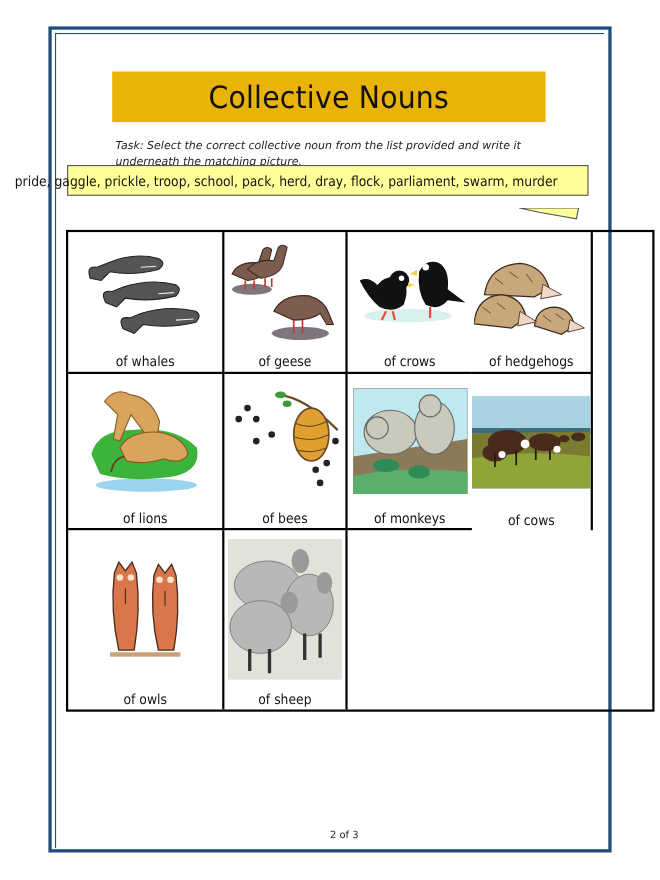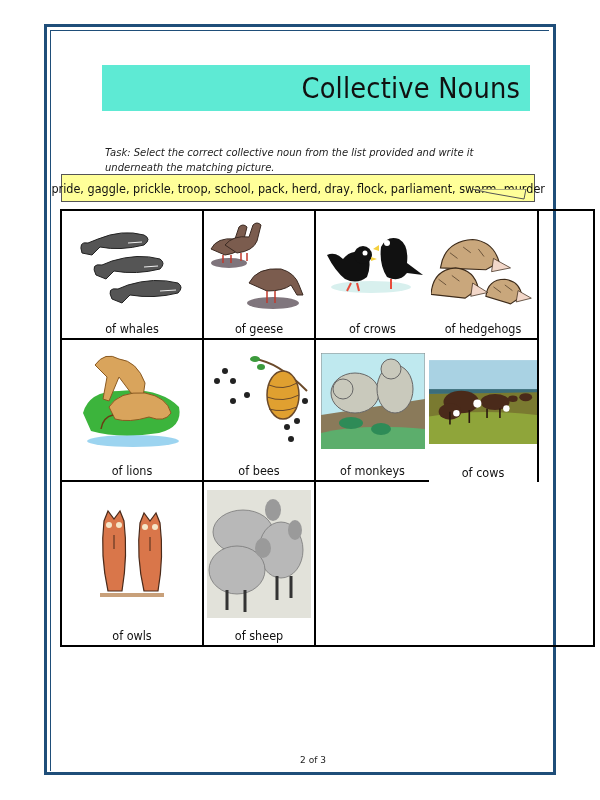--- a/index.html
+++ b/index.html
@@ -6,35 +6,35 @@
     body { width: 600px; height: 800px; position: relative; overflow: hidden; font-family: "DejaVu Sans", sans-serif; }
     .page-border-outer {
       position: absolute; left: 44px; top: 24px; width: 506px; height: 745px;
       border: 3px solid #1f4e79; box-sizing: content-box;
     }
     .page-border-inner {
       position: absolute; left: 50px; top: 30px; width: 498px; height: 740px;
       border-left: 1px solid #1f4e79; border-top: 1px solid #1f4e79;
     }
     .title-banner {
-      position: absolute; left: 102px; top: 65px; width: 428px; height: 46px;
-      background: #5eead4; display: flex; align-items: center; justify-content: flex-end;
+      position: absolute; left: 102px; top: 65px; width: 394px; height: 46px;
+      background: #eab308; display: flex; align-items: center; justify-content: center;
     }
     .title-banner span {
       font-family: "DejaVu Sans", sans-serif; font-size: 28px; color: #111; letter-spacing: 0.2px;
       transform: scaleX(0.92);
     }
     .task-text {
       position: absolute; left: 105px; top: 125px; width: 420px;
-      font-family: "DejaVu Sans", sans-serif; font-style: italic; font-size: 10px; line-height: 15px; color: #222; margin-top: 20px;
+      font-family: "DejaVu Sans", sans-serif; font-style: italic; font-size: 10px; line-height: 15px; color: #222;
     }
     .word-callout {
-      position: absolute; left: 61px; top: 174px; width: 474px; height: 28px;
+      position: absolute; left: 61px; top: 150px; width: 474px; height: 28px;
       background: #ffff99; border: 1px solid #555; box-sizing: border-box;
-      display: flex; align-items: center; justify-content: center;
+      display: flex; align-items: center; justify-content: flex-end;
     }
     .word-callout span { font-size: 12.5px; color: #111; white-space: nowrap; transform: scaleX(0.9); }
     .callout-tail { position: absolute; left: 470px; top: 189px; }
     .grid {
       position: absolute; left: 60px; top: 209px; width: 535px; height: 438px;
       border: 2px solid #000; box-sizing: border-box;
       display: grid;
       grid-template-columns: 142px 112px 113px 110px;
       grid-template-rows: 129px 142px 163px;
     }

